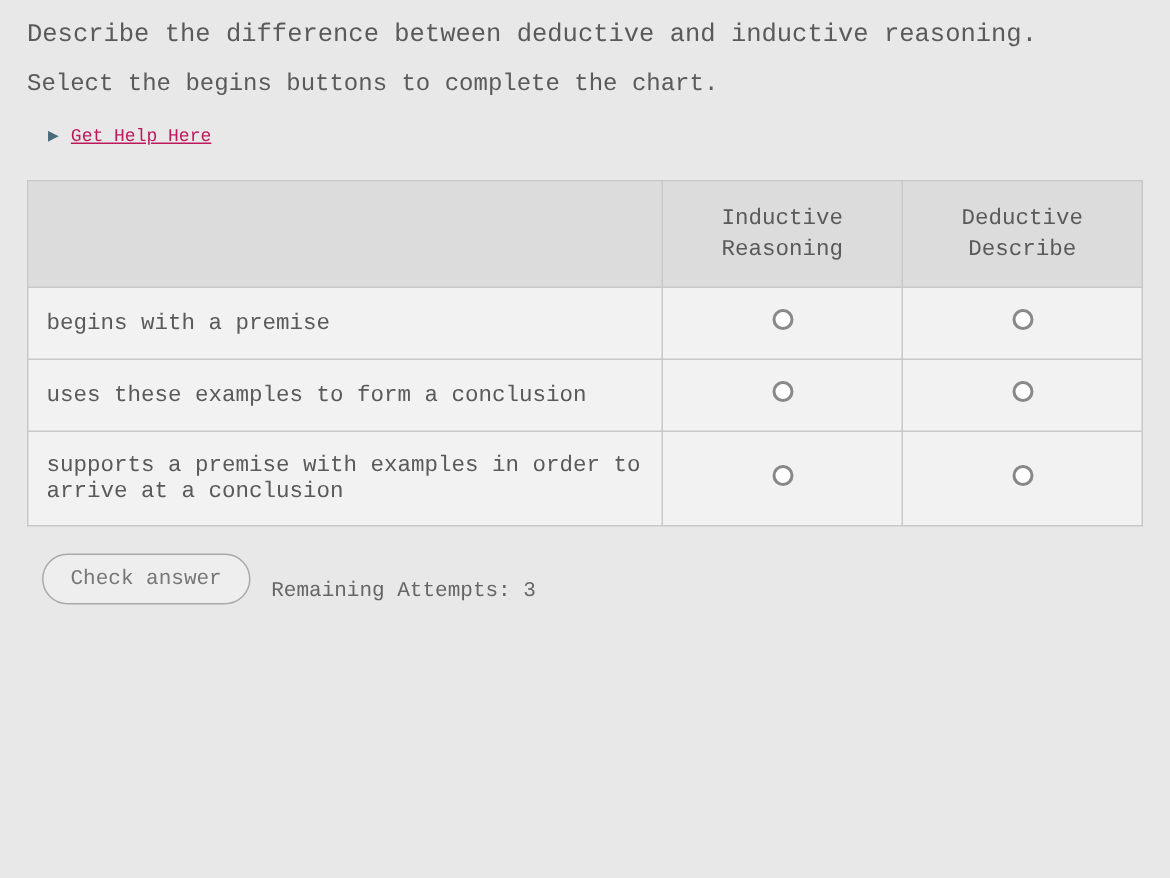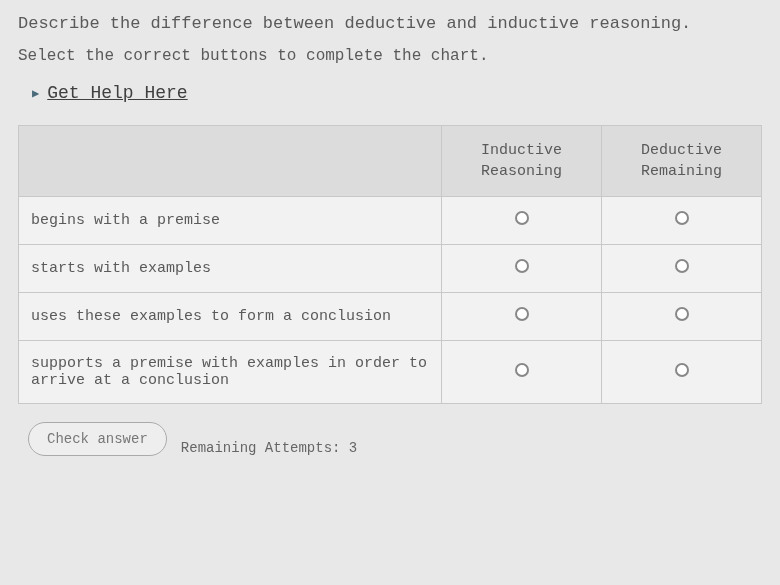--- a/index.html
+++ b/index.html
@@ -32,23 +32,23 @@
       align-items: center;
       gap: 8px;
       padding-left: 14px;
       margin-bottom: 22px;
     }
     .tri-icon {
       color: #4a6a7a;
       font-size: 12px;
     }
     .help-link {
-      color: #404040;
+      color: #be185d;
       text-decoration: underline;
-      font-size: 18px;
+      font-size: 12px;
       cursor: pointer;
     }
     .chart {
       width: 100%;
       border-collapse: collapse;
       background: #f2f2f2;
       border: 1px solid #c8c8c8;
     }
     .chart th, .chart td {
       border: 1px solid #c8c8c8;
@@ -74,21 +74,21 @@
       display: inline-block;
       width: 14px;
       height: 14px;
       border: 2px solid #888;
       border-radius: 50%;
       background: #fff;
       cursor: pointer;
     }
     .footer {
       display: flex;
-      align-items: center;
+      align-items: flex-start;
       gap: 14px;
       margin-top: 18px;
       padding-left: 10px;
     }
     .check-btn {
       border: 1px solid #aaa;
       border-radius: 20px;
       padding: 8px 18px;
       background: #eee;
       color: #777;
@@ -98,43 +98,38 @@
     .attempts {
       font-size: 14px;
       color: #666;
       margin-top: 17px;
     }
   </style>
 </head>
 <body>
 
 <div class="question-title">Describe the difference between deductive and inductive reasoning.</div>
-<div class="instruction">Select the correct buttons to complete the chart.</div>
+<div class="instruction">Select the begins buttons to complete the chart.</div>
 
 <div class="help-row">
   <span class="tri-icon">▶</span>
   <span class="help-link">Get Help Here</span>
 </div>
 
 <table class="chart">
   <thead>
     <tr>
       <th></th>
       <th class="opt">Inductive Reasoning</th>
-      <th class="opt">Deductive Remaining</th>
+      <th class="opt">Deductive Describe</th>
     </tr>
   </thead>
   <tbody>
     <tr>
       <td>begins with a premise</td>
-      <td class="opt"><span class="radio"></span></td>
-      <td class="opt"><span class="radio"></span></td>
-    </tr>
-    <tr>
-      <td>starts with examples</td>
       <td class="opt"><span class="radio"></span></td>
       <td class="opt"><span class="radio"></span></td>
     </tr>
     <tr>
       <td>uses these examples to form a conclusion</td>
       <td class="opt"><span class="radio"></span></td>
       <td class="opt"><span class="radio"></span></td>
     </tr>
     <tr>
       <td>supports a premise with examples in order to arrive at a conclusion</td>

